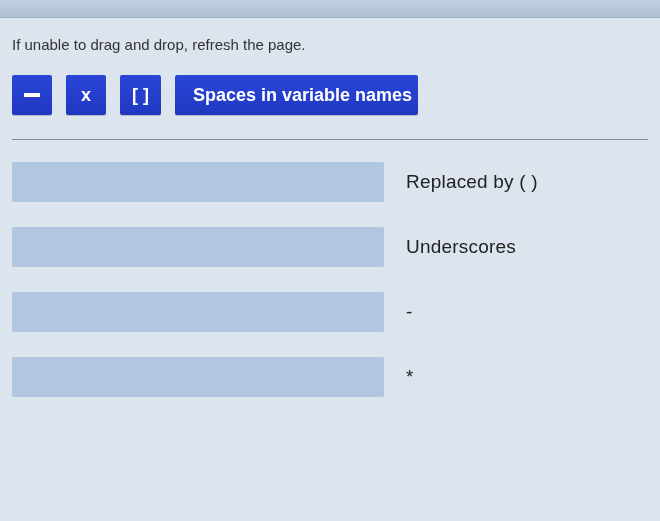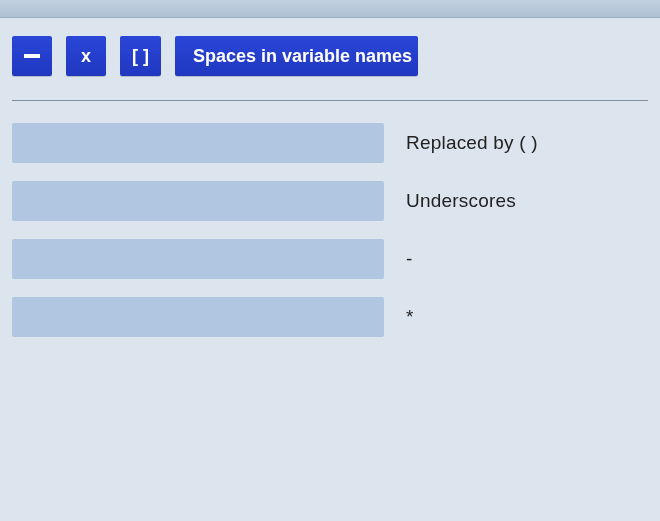--- a/index.html
+++ b/index.html
@@ -68,21 +68,21 @@
     }
     .divider {
       height: 1px;
       background: #7b8ea0;
       width: 100%;
       margin-bottom: 22px;
     }
     .answers-area {
       display: flex;
       flex-direction: column;
-      gap: 18px;
+      gap: 25px;
       padding-right: 8px;
     }
     .answer-row {
       display: flex;
       align-items: center;
       gap: 18px;
     }
     .drop-zone {
       width: 372px;
       height: 40px;
@@ -97,20 +97,21 @@
     }
   </style>
 </head>
 <body>
 
 <div class="topbar"></div>
 
 <div class="content">
 
 
+  <div class="hint-text">If unable to drag and drop, refresh the page.</div>
 
   <div class="chips-row">
     <div class="chip">
       <span class="dash-glyph"></span>
     </div>
     <div class="chip">
       <span>x</span>
     </div>
     <div class="chip">
       <span>[ ]</span>

